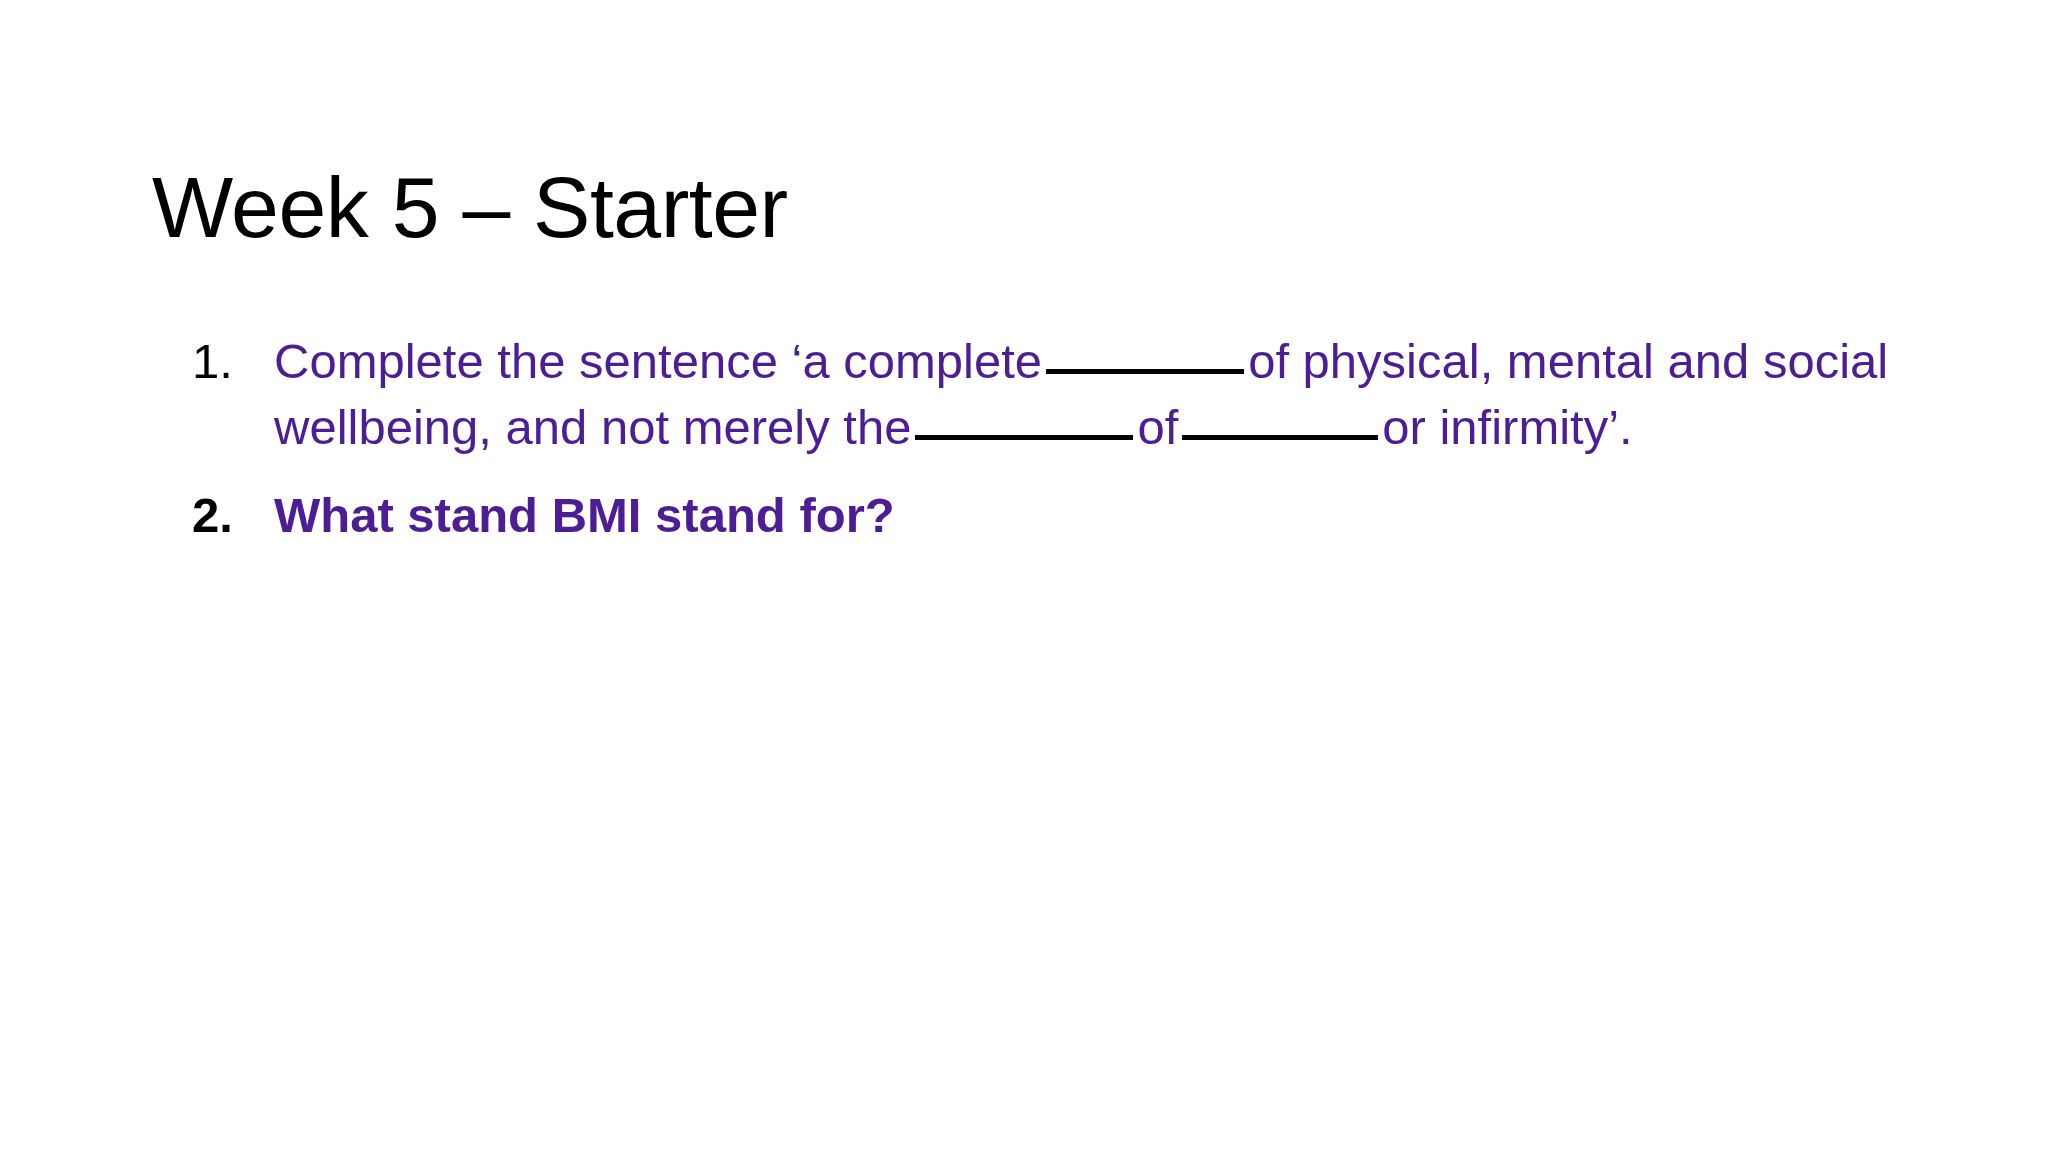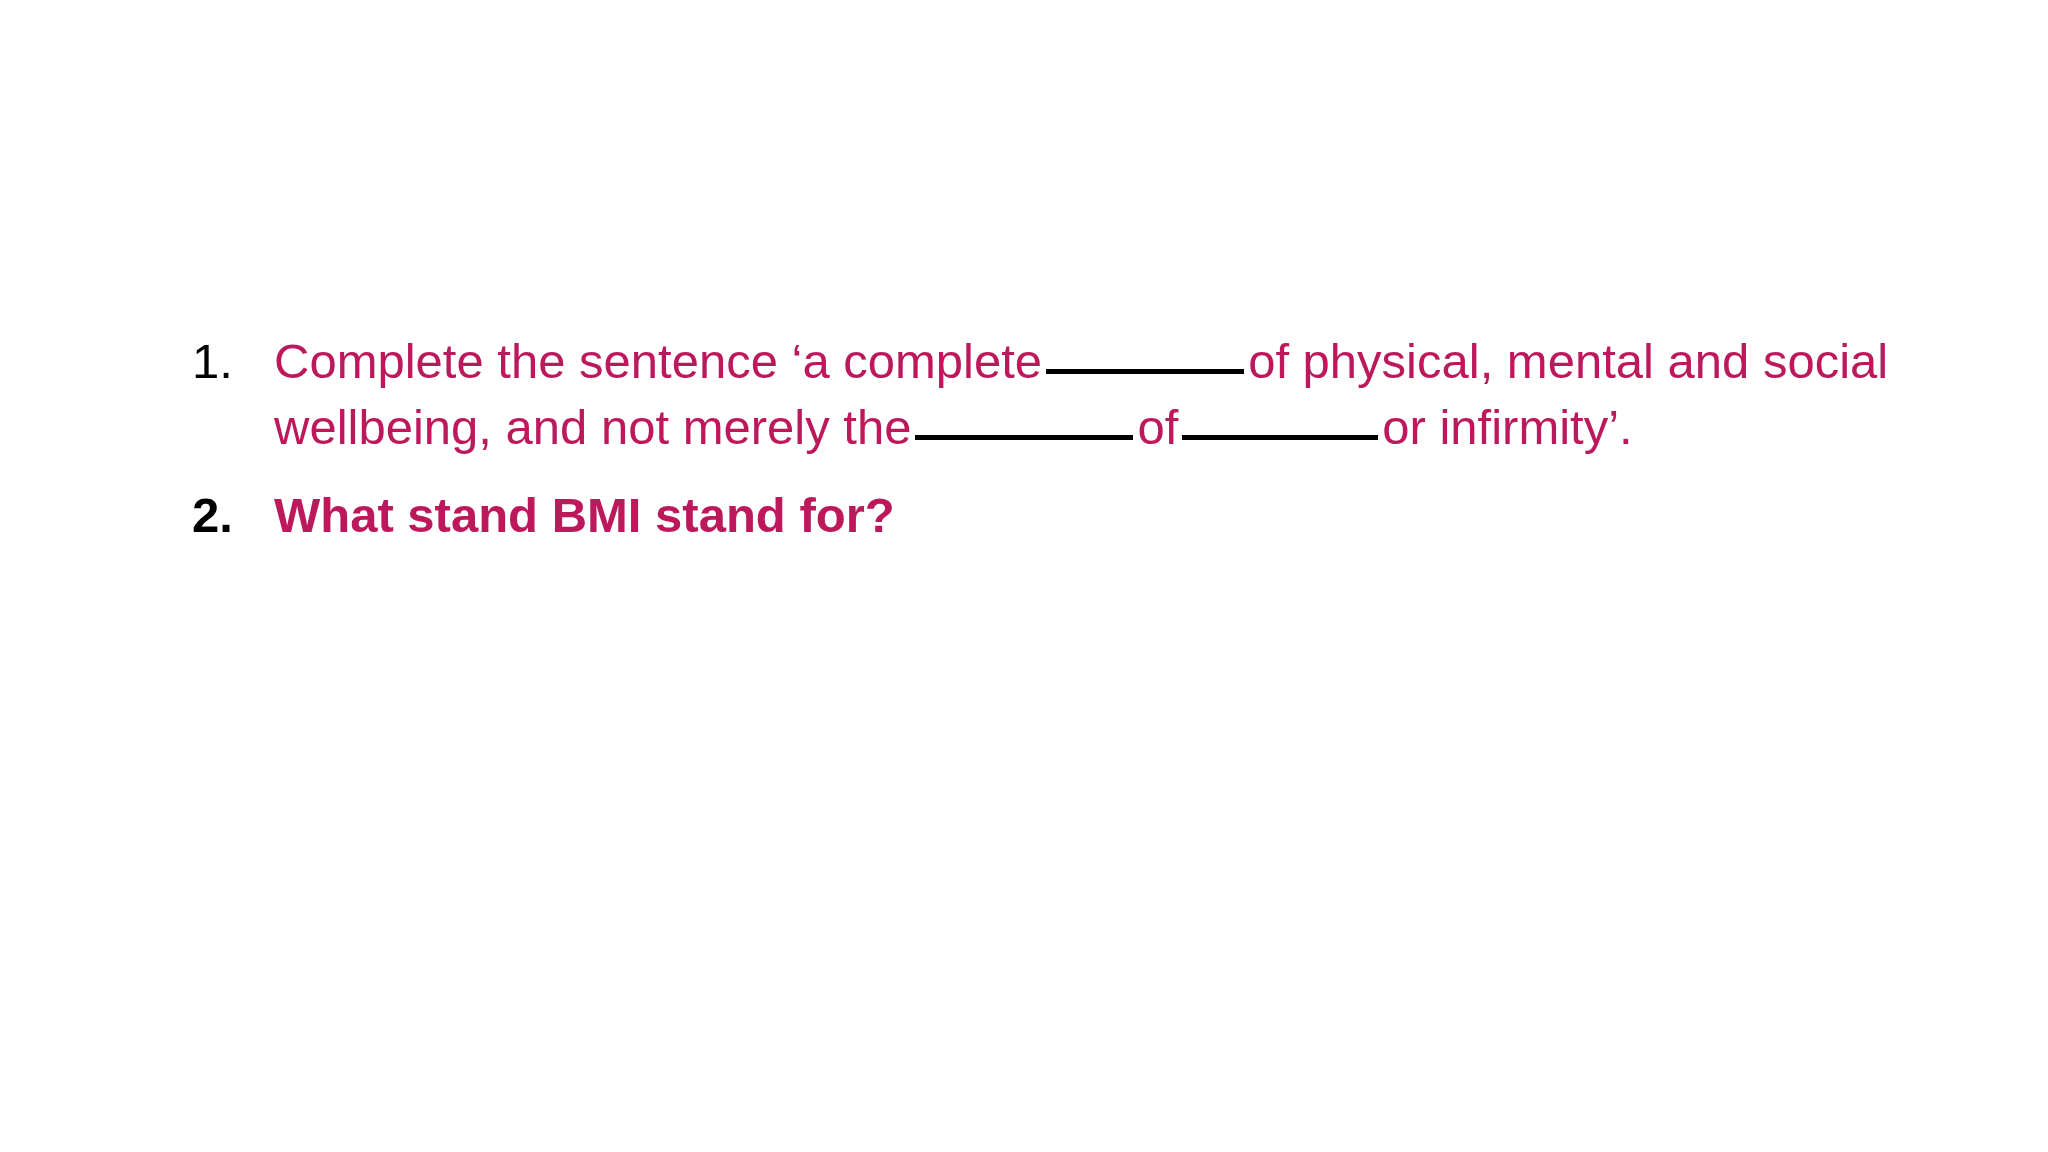--- a/index.html
+++ b/index.html
@@ -60,21 +60,21 @@
     width: 82px;
     font-size: 49px;
     line-height: 66px;
     color: #000000;
   }
 
   .item-text {
     flex: 1 1 auto;
     font-size: 49px;
     line-height: 66px;
-    color: #be185d;
+    color: #4c1d95;
   }
 
   
   .item-emphasis .item-number,
   .item-emphasis .item-text {
     font-weight: 600;
   }
 
   
   .blank {
@@ -87,20 +87,21 @@
   }
   .blank-a { width: 198px; }
   .blank-b { width: 218px; }
   .blank-c { width: 196px; }
 </style>
 </head>
 <body style="background-color: rgb(255, 255, 255);">
 
 <div class="slide">
 
+  <h1 class="slide-title">Week 5 – Starter</h1>
 
   <ol class="body-list">
 
     <li class="list-item">
       <span class="item-number">1.</span>
       <span class="item-text"><span>Complete the sentence ‘a complete</span><span class="blank blank-a"></span><span>of physical, mental and social wellbeing, and not merely the</span><span class="blank blank-b"></span><span>of</span><span class="blank blank-c"></span><span>or infirmity’.</span></span>
     </li>
 
     <li class="list-item item-emphasis">
       <span class="item-number">2.</span>

